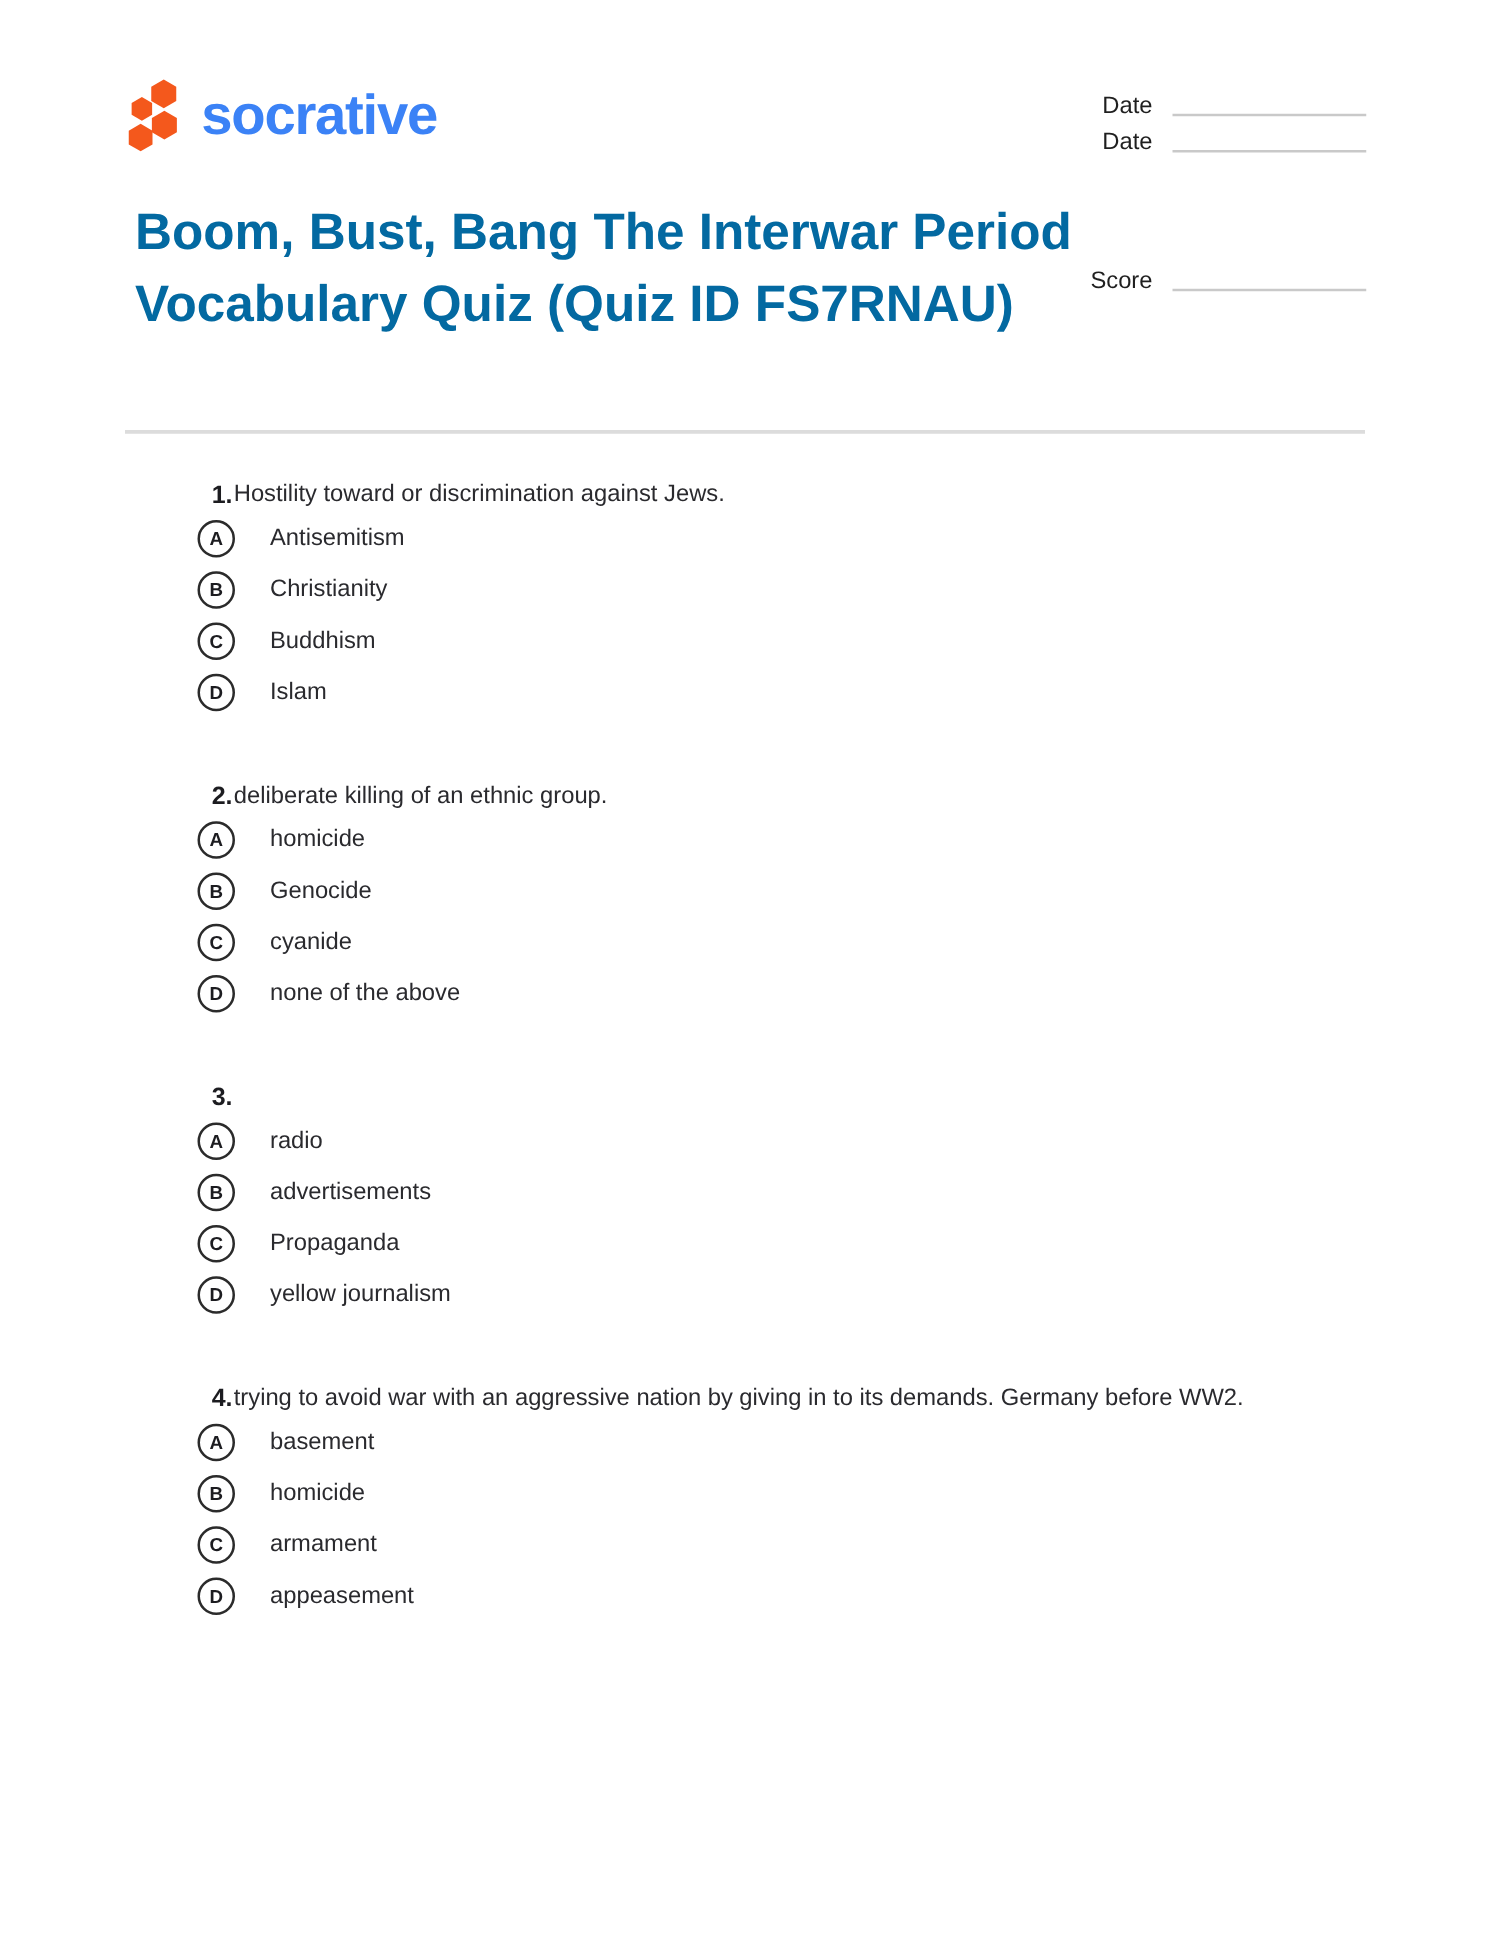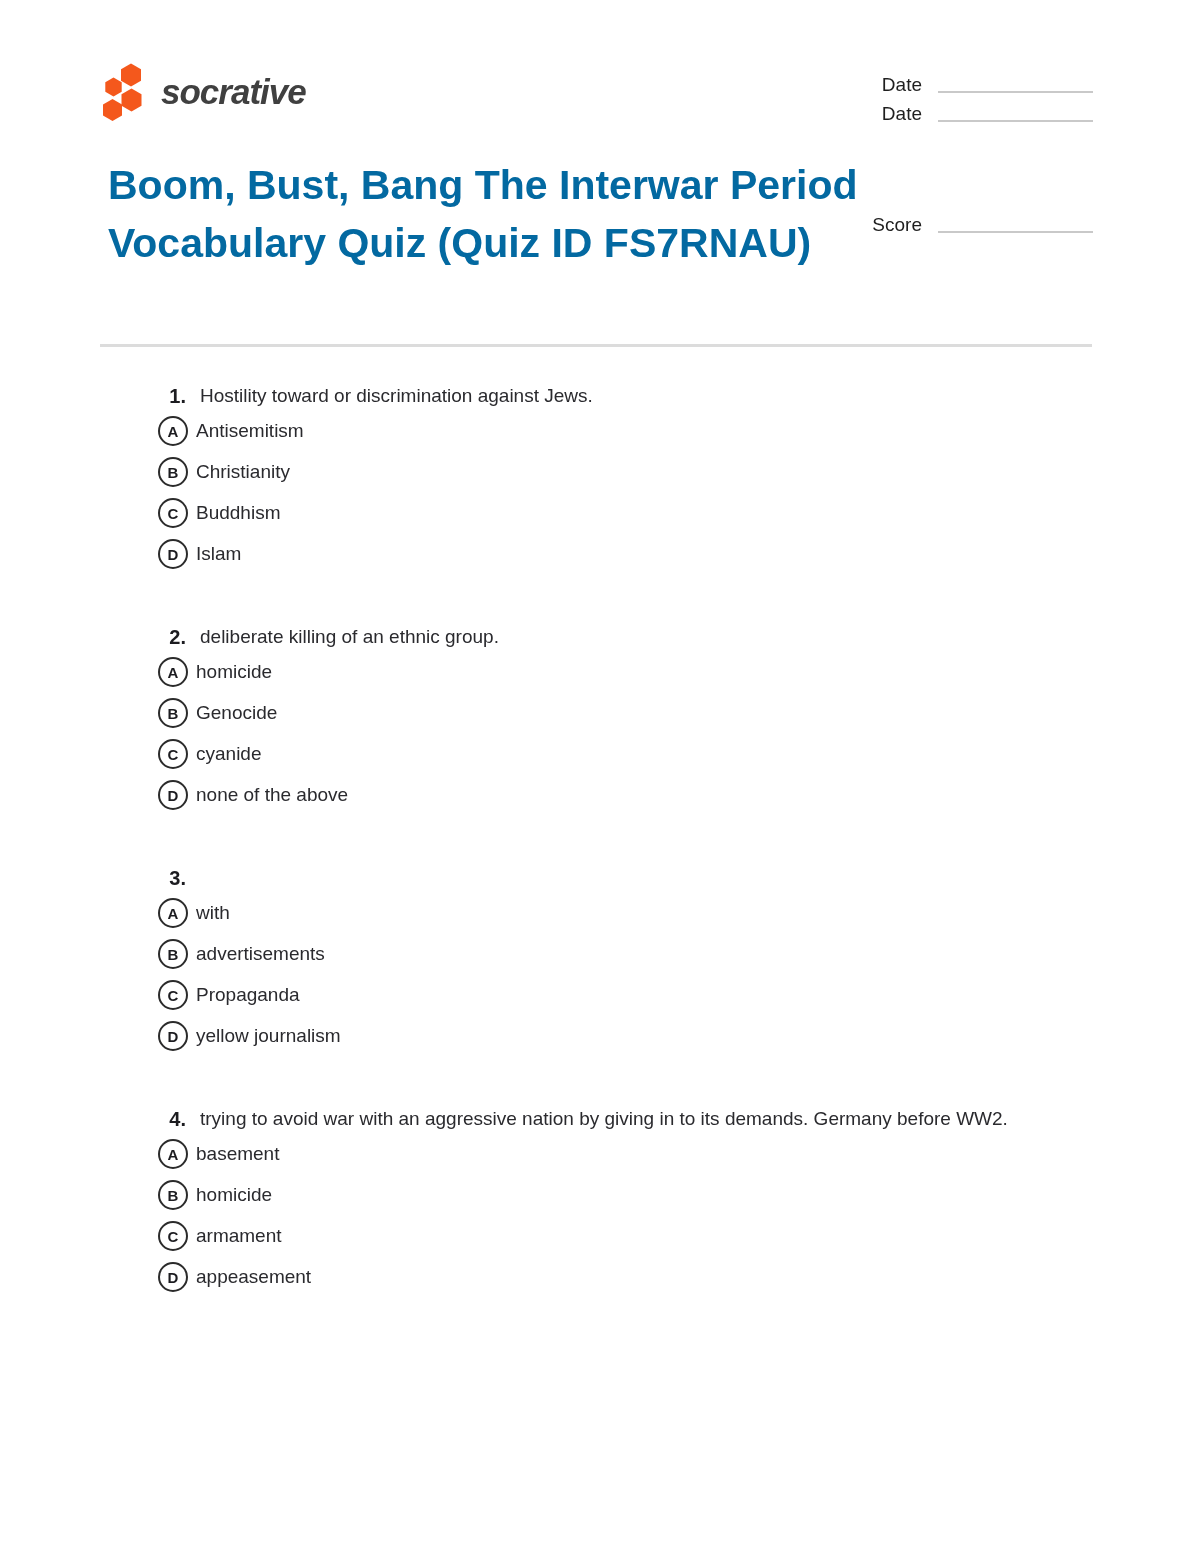--- a/index.html
+++ b/index.html
@@ -8,21 +8,21 @@
     width: 1200px; height: 1556px;
     position: relative;
     font-family: "Liberation Sans", sans-serif;
     color: #222;
     overflow: hidden;
   }
 
   
   .logo { position: absolute; left: 100px; top: 62px; display: flex; align-items: center; gap: 13px; }
   .logo-mark { width: 48px; height: 60px; display: block; }
-  .logo-word { font-size: 35px; font-weight: 700; color: #404040; letter-spacing: -1px; font-style: italic; }
+  .logo-word { font-size: 45px; font-weight: 700; color: #3b82f6; letter-spacing: -1px; }
 
   
   .fields { position: absolute; right: 107px; top: 74px; display: flex; flex-direction: column; gap: 7px; }
   .field-row { display: flex; align-items: flex-end; justify-content: flex-end; }
   .field-label { font-size: 19px; color: #1f1f1f; line-height: 22px; }
   .field-line { width: 155px; height: 1px; border-bottom: 2px solid #c9c9c9; margin-left: 16px; margin-bottom: 3px; }
   .score { top: 214px; }
 
   
   .title {
@@ -30,30 +30,30 @@
     font-size: 41px; font-weight: 700; line-height: 58px; color: #0369a1;
   }
 
   .divider { position: absolute; left: 100px; top: 344px; width: 992px; height: 3px; background: #dcdcdc; }
 
   
   .questions { position: absolute; left: 100px; top: 382px; width: 992px; }
   .question { padding-left: 58px; margin-bottom: 54px; }
   .q-header { display: flex; align-items: flex-start; margin-bottom: 6px; }
   .q-number { flex: 0 0 28px; width: 28px; text-align: right; font-size: 20px; font-weight: 700; color: #1c1c20; line-height: 28px; }
-  .q-text { margin-left: 14px; font-size: 19px; color: #2a2a2e; line-height: 28px; }
+  .q-text { margin-left: 1px; font-size: 19px; color: #2a2a2e; line-height: 28px; }
   .q-options { display: flex; flex-direction: column; gap: 11px; }
   .option { display: flex; align-items: center; }
   .option-letter {
     flex: 0 0 30px; width: 30px; height: 30px;
     border: 2px solid #2b2b2b; border-radius: 50%;
     display: flex; align-items: center; justify-content: center;
     font-size: 15px; font-weight: 700; color: #1c1c20; line-height: 1;
   }
-  .option-label { margin-left: 8px; font-size: 19px; color: #2a2a2e; }
+  .option-label { margin-left: 28px; font-size: 19px; color: #2a2a2e; }
 </style>
 </head>
 <body>
 
 <header>
   <div class="logo">
     <svg class="logo-mark" viewBox="0 0 48 60" xmlns="http://www.w3.org/2000/svg">
       <polygon points="31,1.5 41,7.3 41,18.8 31,24.5 21,18.8 21,7.3" fill="#F4581C"></polygon>
       <polygon points="13.5,15.5 21.7,20.3 21.7,29.8 13.5,34.5 5.3,29.8 5.3,20.3" fill="#F4581C"></polygon>
       <polygon points="31.5,26.5 41.5,32.3 41.5,43.8 31.5,49.5 21.5,43.8 21.5,32.3" fill="#F4581C"></polygon>
@@ -142,21 +142,21 @@
 </div>
   </section>
 
   <section class="question">
     <div class="q-header">
       <span class="q-number">3.</span>
     </div>
     <div class="q-options">
   <div class="option">
     <span class="option-letter">A</span>
-    <span class="option-label">with</span>
+    <span class="option-label">radio</span>
   </div>
 
   <div class="option">
     <span class="option-letter">B</span>
     <span class="option-label">advertisements</span>
   </div>
 
   <div class="option">
     <span class="option-letter">C</span>
     <span class="option-label">Propaganda</span>

